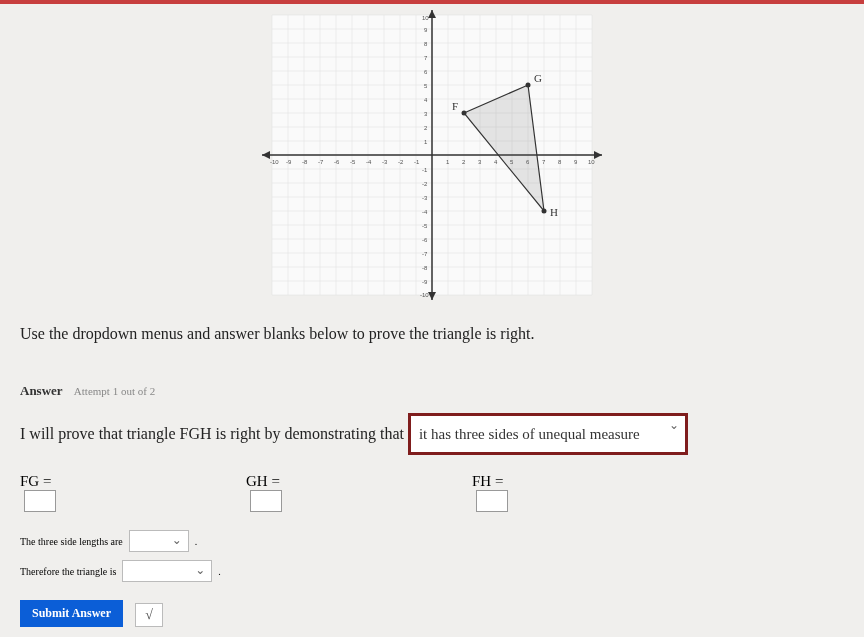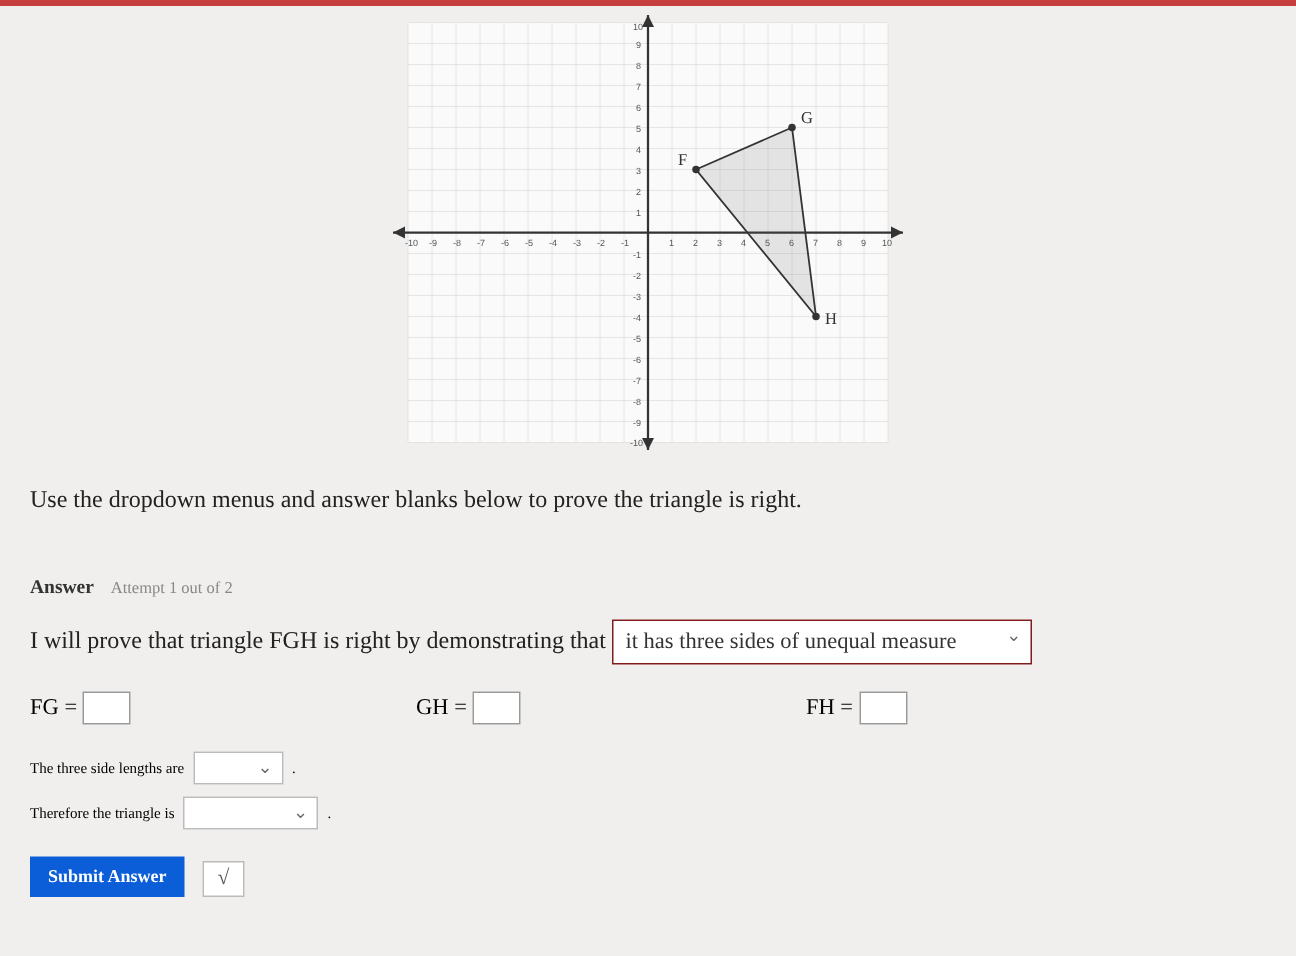--- a/index.html
+++ b/index.html
@@ -45,28 +45,28 @@
       color: #222;
       display: flex;
       align-items: center;
       flex-wrap: wrap;
       gap: 4px;
       margin-bottom: 18px;
     }
     .dropdown-wide {
       display: inline-flex;
       align-items: center;
-      border: 1px solid #7f1d1d;
+      border: 3px solid #7f1d1d;
       background: #fff;
       padding: 3px 8px;
       font-family: Georgia, serif;
       font-size: 15px;
       color: #333;
       min-width: 280px;
-      height: 30px;
+      height: 42px;
       position: relative;
     }
     .dropdown-narrow {
       display: inline-flex;
       align-items: center;
       border: 1px solid #bbb;
       background: #fff;
       padding: 2px 6px;
       font-family: Georgia, serif;
       font-size: 14px;
@@ -83,22 +83,22 @@
       top: 2px;
     }
     .length-row {
       display: flex;
       align-items: center;
       margin-bottom: 18px;
       font-size: 15px;
     }
     .length-group {
       display: flex;
-      align-items: center;
       margin-right: 190px;
+      flex-direction: column;
     }
     .length-group:last-child { margin-right: 0; }
     .input-box {
       border: 1px solid #999;
       background: #fff;
       width: 32px;
       height: 22px;
       margin-left: 4px;
     }
     .statement-line {

